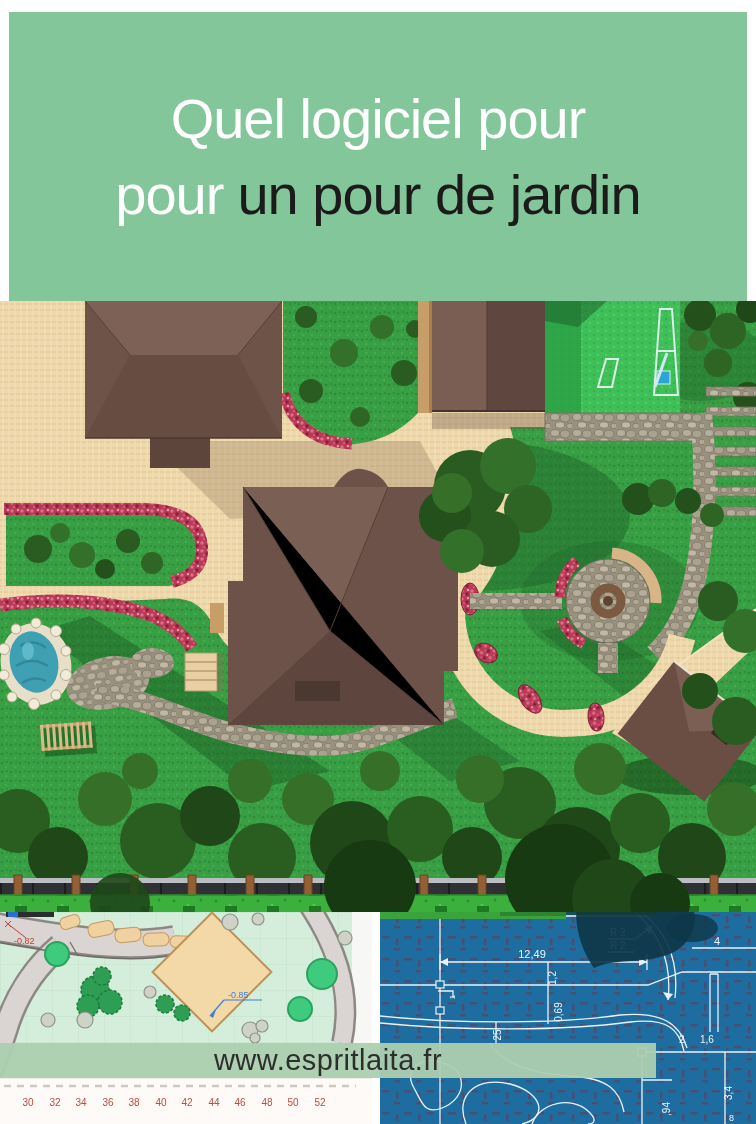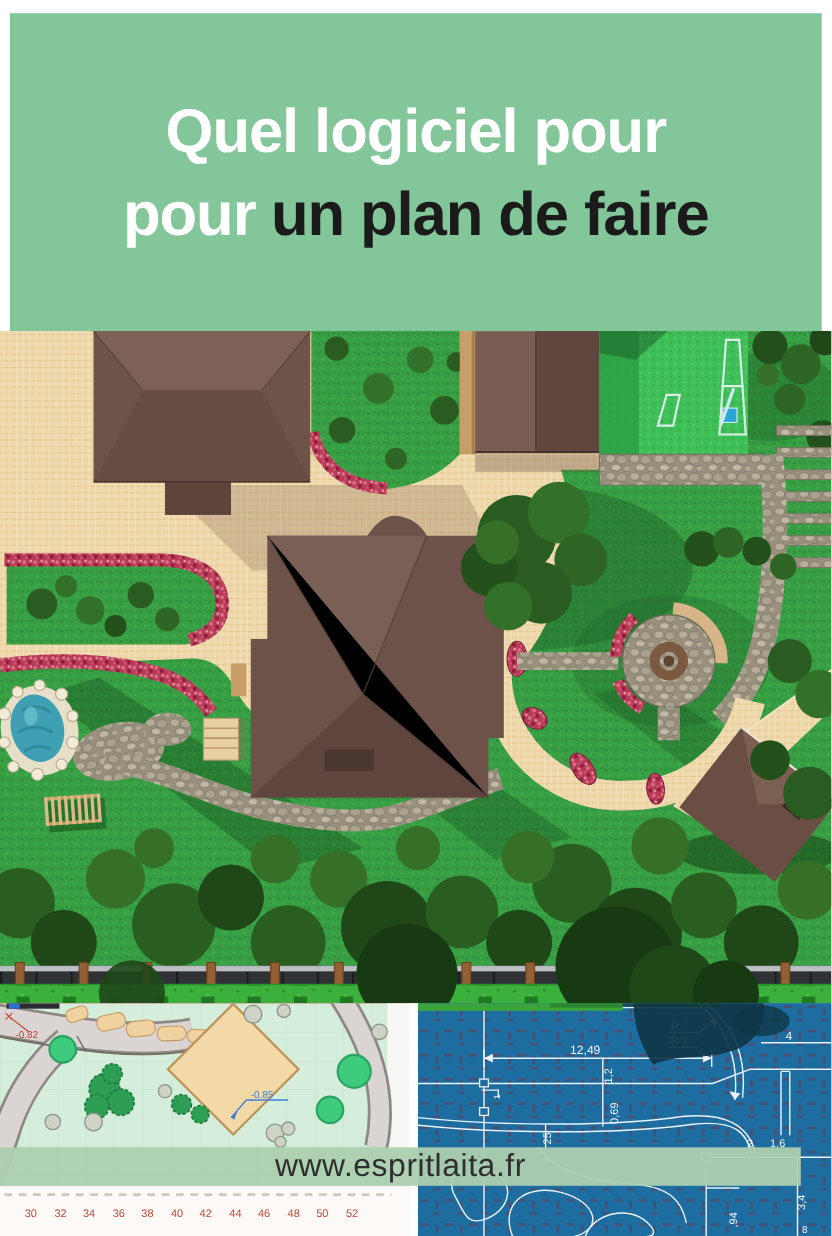--- a/index.html
+++ b/index.html
@@ -1,45 +1,45 @@
 <!DOCTYPE html>
 <html><head>
 <meta charset="utf-8">
 <style>
   html,body{margin:0;padding:0;background:#fff;}
   .pin{position:relative;width:756px;height:1124px;background:#fff;overflow:hidden;
        font-family:"Liberation Sans",sans-serif;}
   
   .header{position:absolute;left:9px;top:12px;width:738px;height:289px;background:#83c69a;
           display:flex;flex-direction:column;justify-content:center;align-items:center;text-align:center;}
-  .tline{font-weight:bold;font-size:56px;line-height:76px;letter-spacing:-1px;white-space:nowrap;}
+  .tline{font-weight:normal;font-size:56px;line-height:76px;letter-spacing:-1px;white-space:nowrap;}
   .tw{color:#ffffff;} .td{color:#1b1b1b;}
   .tline .sp{display:inline-block;width:14px;}
   
   .render{position:absolute;left:0;top:301px;width:756px;height:611px;}
   
-  .plan2d{position:absolute;left:0;top:912px;width:372px;height:212px;background:#ef4444;}
+  .plan2d{position:absolute;left:0;top:912px;width:372px;height:212px;background:#1d4ed8;}
   .gapcol{position:absolute;left:372px;top:912px;width:8px;height:212px;background:#ffffff;}
   .bprint{position:absolute;left:380px;top:912px;width:376px;height:212px;background:#1e6da1;}
   
-  .banner{position:absolute;left:0;top:1043px;width:728px;height:35px;
+  .banner{position:absolute;left:0;top:1043px;width:656px;height:35px;
           background:rgba(172,207,176,0.95);display:flex;align-items:center;justify-content:center;
           z-index:5;text-align:center;}
   .banner span{font-size:29px;color:#2e2e2e;letter-spacing:0.5px;}
   svg{display:block;}
   text{font-family:"Liberation Sans",sans-serif;}
 </style>
 </head>
 <body>
 
 <div class="pin">
 
   <div class="header">
     <div class="tline"><span class="tw">Quel logiciel pour</span></div>
-    <div class="tline"><span class="tw">pour</span><span class="sp"></span><span class="td">un plan de faire</span></div>
+    <div class="tline"><span class="tw">pour</span><span class="sp"></span><span class="td">un pour de jardin</span></div>
   </div>
 
   <div class="render">
   <svg viewBox="0 0 756 611" width="756" height="611">
     <defs>
       <pattern id="g1" width="9" height="9" patternUnits="userSpaceOnUse">
         <rect width="9" height="9" fill="#389f44"></rect>
             <circle cx="2" cy="3" r="1.3" fill="#2f8b39"></circle>
         <circle cx="6" cy="7" r="1.2" fill="#41ae4e"></circle>
             <circle cx="7" cy="2" r="1" fill="#2f8b39"></circle>

